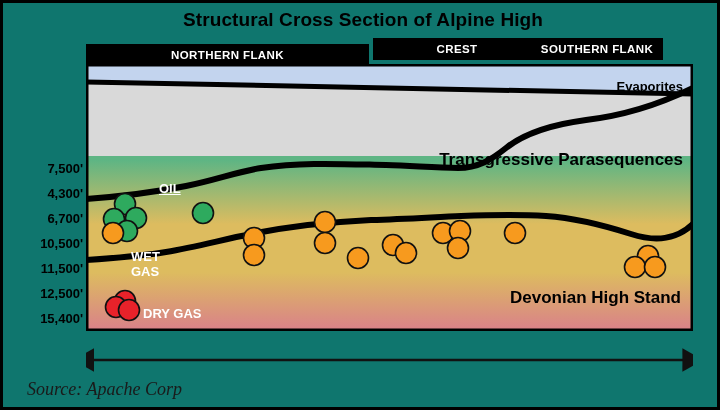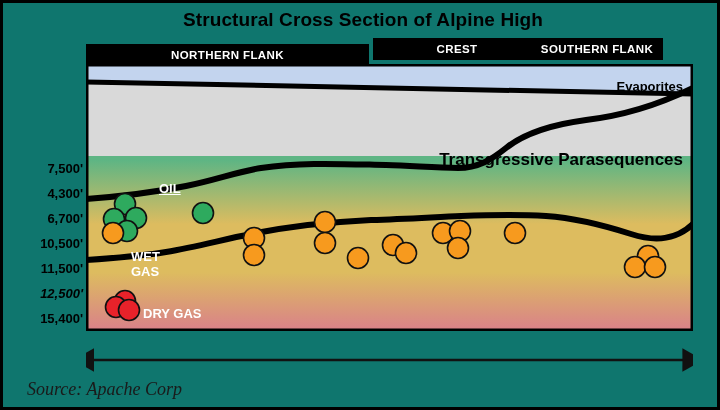--- a/index.html
+++ b/index.html
@@ -122,21 +122,21 @@
   <div class="zone-band" id="band-south">
     <span>SOUTHERN FLANK</span>
   </div>
 
   <div id="depth-axis">
     <div class="depth-label" style="top:158px;">7,500'</div>
     <div class="depth-label" style="top:183px;">4,300'</div>
     <div class="depth-label" style="top:208px;">6,700'</div>
     <div class="depth-label" style="top:233px;">10,500'</div>
     <div class="depth-label" style="top:258px;">11,500'</div>
-    <div class="depth-label" style="top:283px;font-style:italic;">12,500'</div>
+    <div class="depth-label" style="top:283px;">12,500'</div>
     <div class="depth-label" style="top:308px;">15,400'</div>
   </div>
 
   <div id="section">
     <svg width="607" height="267" viewBox="0 0 607 267" xmlns="http://www.w3.org/2000/svg">
       <defs>
         <linearGradient id="rockGrad" x1="0" y1="0" x2="0" y2="1">
           <stop offset="0.00" stop-color="#5eb584"></stop>
           <stop offset="0.36" stop-color="#5eb584"></stop>
           <stop offset="0.60" stop-color="#ddbc5f"></stop>
@@ -201,20 +201,21 @@
       </g>
 
       <rect x="0" y="0" width="607" height="267" fill="none" stroke="#000000" stroke-width="5"></rect>
     </svg>
 
     <div class="in-label big" style="right:10px; top:16px;">Evaporites</div>
 
     <div class="in-label" style="right:10px; top:86px;">Transgressive Parasequences</div>
 
 
+    <div class="in-label" style="right:12px; top:224px;">Devonian High Stand</div>
 
     <div class="in-label white big" style="left:73px; top:118px;text-decoration:underline;">OIL</div>
 
     <div class="in-label white big" style="left:45px; top:186px;">WET
 GAS</div>
 
     <div class="in-label white big" style="left:57px; top:243px;">DRY GAS</div>
   </div>
 
   <div id="arrow-row">

